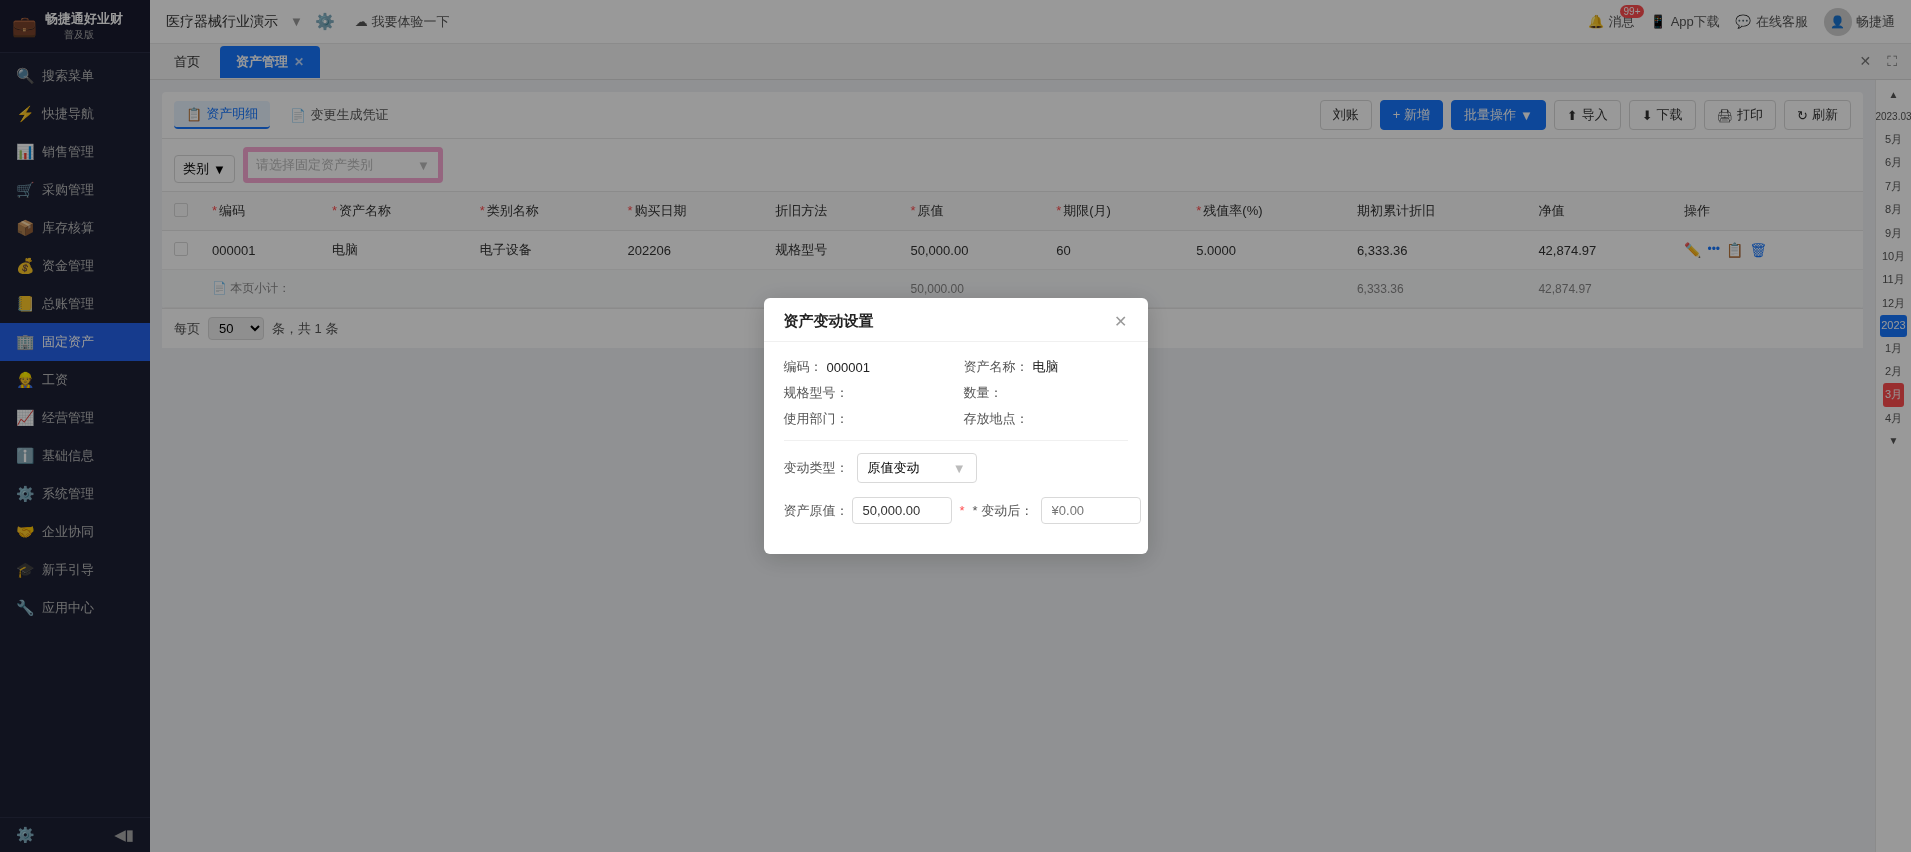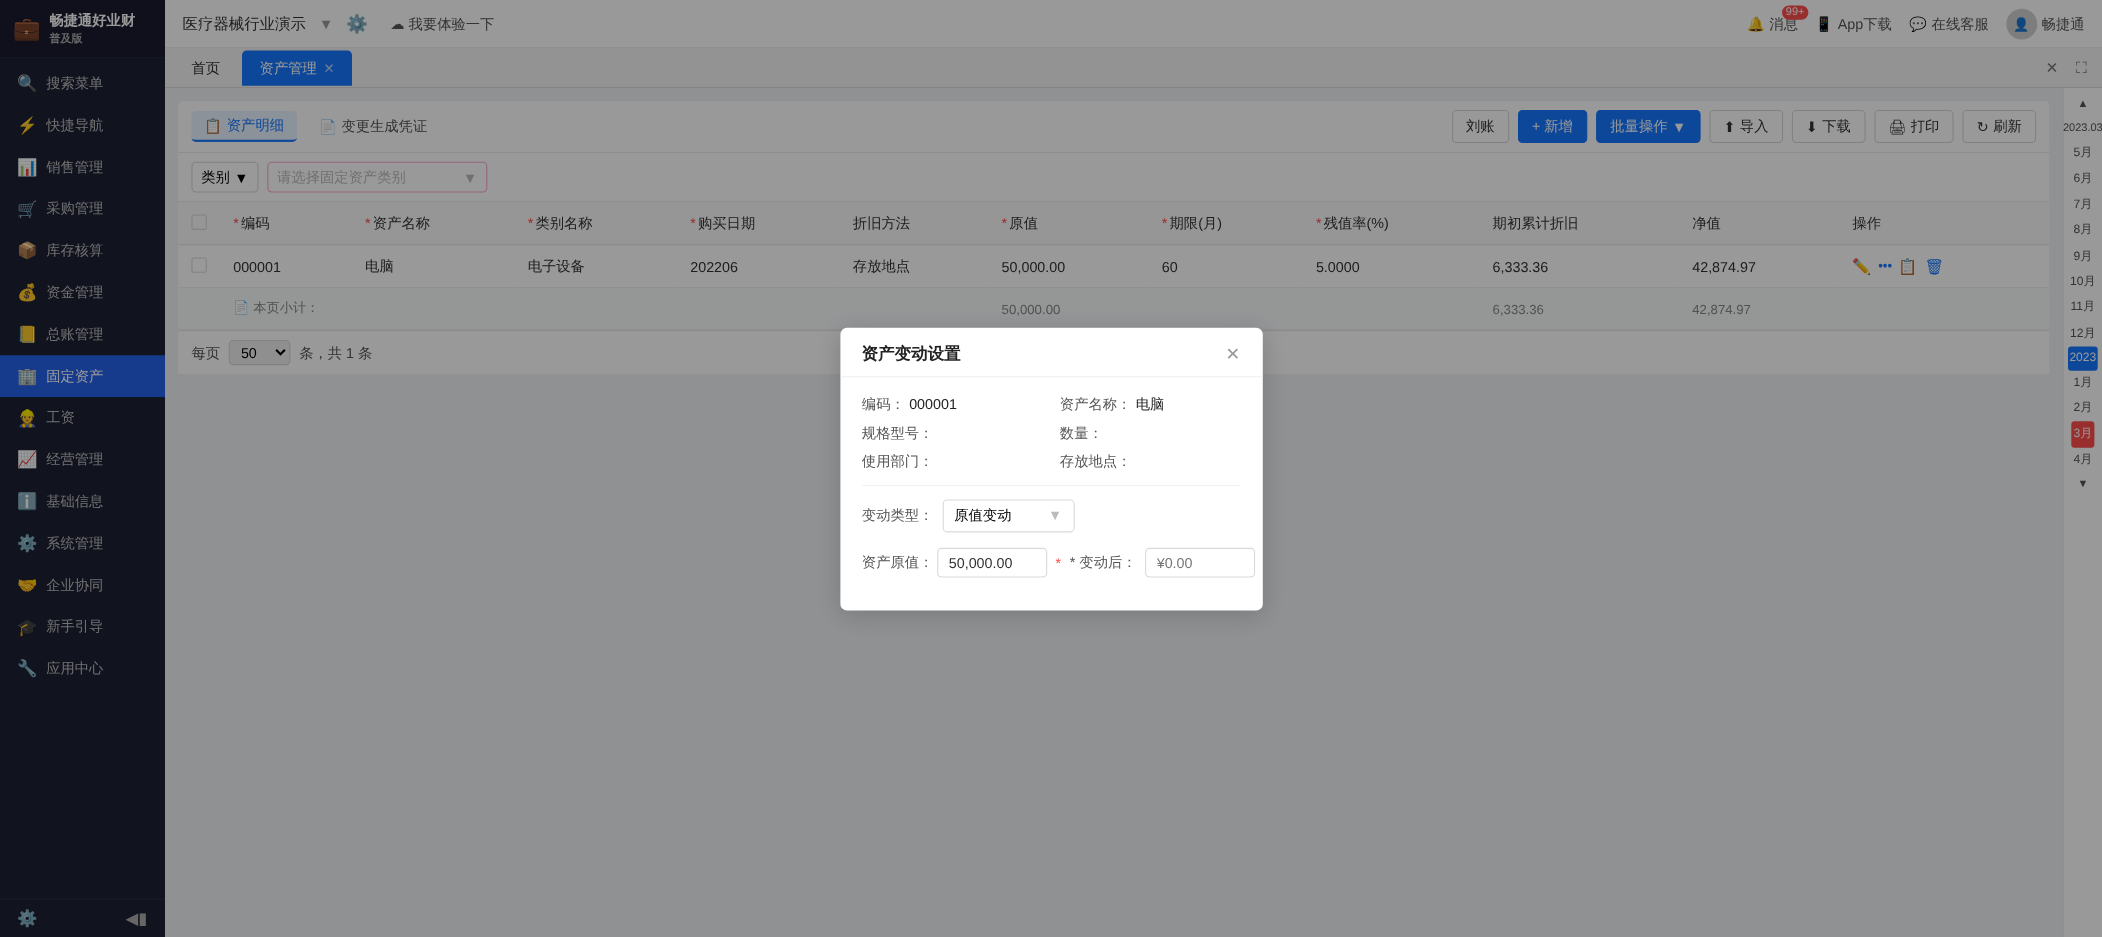--- a/index.html
+++ b/index.html
@@ -1,21 +1,21 @@
 <!DOCTYPE html>
 <html><head>
   <meta charset="utf-8">
   <style>
     * { box-sizing: border-box; margin: 0; padding: 0; }
     body { font-family: 'Microsoft YaHei', sans-serif; font-size: 13px; background: #f0f2f5; display: flex; height: 852px; overflow: hidden; }
 
     
     .sidebar { width: 150px; background: #1d2035; color: #ccc; display: flex; flex-direction: column; height: 100%; flex-shrink: 0; }
     .sidebar-logo { background: #1a1c30; padding: 10px 12px; display: flex; align-items: center; gap: 8px; color: #fff; font-size: 13px; font-weight: bold; border-bottom: 1px solid #2a2d45; }
-    .sidebar-logo-sub { font-size: 10px; color: #aaa; font-weight: bold; }
+    .sidebar-logo-sub { font-size: 10px; color: #aaa; font-weight: normal; margin-left: 19px; }
     .sidebar-logo-wrap { display: flex; flex-direction: column; }
     .sidebar-menu { flex: 1; overflow-y: auto; padding: 4px 0; }
     .sidebar-menu::-webkit-scrollbar { width: 4px; }
     .sidebar-menu::-webkit-scrollbar-thumb { background: #3a3d55; }
     .sidebar-item { display: flex; align-items: center; gap: 8px; padding: 10px 16px; cursor: pointer; color: #bbb; font-size: 13px; }
     .sidebar-item.active { background: #2563eb; color: #fff; }
     .sidebar-item .icon { font-size: 15px; width: 18px; text-align: center; }
     .sidebar-bottom { border-top: 1px solid #2a2d45; padding: 8px 0; display: flex; align-items: center; justify-content: space-between; padding: 8px 16px; }
     .sidebar-bottom-icon { color: #aaa; font-size: 15px; cursor: pointer; }
 
@@ -26,42 +26,42 @@
     .top-header { background: #fff; height: 44px; display: flex; align-items: center; padding: 0 16px; border-bottom: 1px solid #e8e8e8; gap: 12px; }
     .company-name { font-size: 14px; color: #333; font-weight: 500; }
     .header-actions { margin-left: auto; display: flex; align-items: center; gap: 16px; }
     .header-action-item { display: flex; align-items: center; gap: 4px; color: #555; font-size: 13px; cursor: pointer; position: relative; }
     .badge { background: #ff4d4f; color: #fff; font-size: 10px; padding: 1px 4px; border-radius: 8px; position: absolute; top: -8px; right: -10px; }
     .avatar { width: 28px; height: 28px; border-radius: 50%; background: #d0d0d0; display: flex; align-items: center; justify-content: center; font-size: 12px; color: #555; }
 
     
     .tab-bar { background: #f5f5f5; display: flex; align-items: center; height: 36px; border-bottom: 1px solid #ddd; padding: 0 8px; gap: 4px; }
     .tab { padding: 0 16px; height: 32px; display: flex; align-items: center; gap: 6px; font-size: 13px; cursor: pointer; color: #555; border-radius: 4px 4px 0 0; background: transparent; }
-    .tab.active { background: #1677ff; color: #fff; }
+    .tab.active { background: #1677ff; color: #fff; font-weight: bold; }
     .tab-close { font-size: 12px; opacity: 0.7; }
     .tab.home { color: #333; }
 
     
     .content-area { flex: 1; overflow: hidden; display: flex; position: relative; }
     .page-content { flex: 1; background: #f0f2f5; overflow-y: auto; padding: 12px; }
 
     
     .tool-bar { background: #fff; padding: 8px 12px; display: flex; align-items: center; gap: 8px; border-radius: 4px 4px 0 0; border-bottom: 1px solid #e8e8e8; }
     .tool-tab { display: flex; align-items: center; gap: 4px; padding: 4px 12px; font-size: 13px; cursor: pointer; color: #555; border-radius: 4px; }
     .tool-tab.active { background: #e8f3ff; color: #1677ff; border-bottom: 2px solid #1677ff; }
     .tool-actions { margin-left: auto; display: flex; align-items: center; gap: 8px; justify-content: flex-end; }
     .btn { padding: 5px 12px; border-radius: 4px; font-size: 13px; cursor: pointer; border: 1px solid #d9d9d9; background: #fff; color: #333; display: flex; align-items: center; gap: 4px; }
     .btn-primary { background: #1677ff; color: #fff; border-color: #1677ff; }
     .btn-default { background: #fff; color: #333; }
     .btn-batch { background: #1677ff; color: #fff; border-color: #1677ff; }
 
     
     .filter-bar { background: #fff; padding: 8px 12px; display: flex; align-items: flex-end; gap: 8px; border-bottom: 1px solid #e8e8e8; }
     .filter-select { display: flex; align-items: center; gap: 4px; border: 1px solid #d9d9d9; border-radius: 4px; padding: 4px 8px; font-size: 13px; background: #fff; cursor: pointer; }
-    .filter-input { border: 1px solid #f9a8d4; border-radius: 4px; padding: 4px 8px; font-size: 13px; color: #999; display: flex; align-items: center; gap: 12px; min-width: 200px; }
+    .filter-input { border: 5px solid #f9a8d4; border-radius: 4px; padding: 4px 8px; font-size: 13px; color: #999; display: flex; align-items: center; gap: 12px; min-width: 200px; }
 
     
     .table-wrap { background: #fff; border-radius: 0 0 4px 4px; overflow: auto; }
     table { width: 100%; border-collapse: collapse; font-size: 13px; }
     thead tr { background: #fafafa; }
     th { padding: 10px 12px; border-bottom: 1px solid #e8e8e8; font-weight: 500; color: #333; text-align: left; white-space: nowrap; }
     th .required { color: #ff4d4f; margin-right: 2px; }
     td { padding: 10px 12px; border-bottom: 1px solid #f0f0f0; color: #333; white-space: nowrap; }
     .subtotal-row td { background: #f9fafb; font-size: 12px; color: #888; }
     .checkbox { width: 14px; height: 14px; border: 1px solid #d9d9d9; border-radius: 2px; display: inline-block; }
@@ -293,21 +293,21 @@
               <th><span>操作</span></th>
             </tr>
           </thead>
           <tbody id="table-body">
             <tr>
               <td><span class="checkbox"></span></td>
               <td>000001</td>
               <td>电脑</td>
               <td>电子设备</td>
               <td>202206</td>
-              <td>存放地点</td>
+              <td>规格型号</td>
               <td>50,000.00</td>
               <td>60</td>
               <td>5.0000</td>
               <td>6,333.36</td>
               <td>42,874.97</td>
               <td>
                 <div class="action-icons">
                   <span class="action-icon">✏️</span>
                   <span class="action-icon" style="font-size:12px;">•••</span>
                   <span class="action-icon">📋</span>

